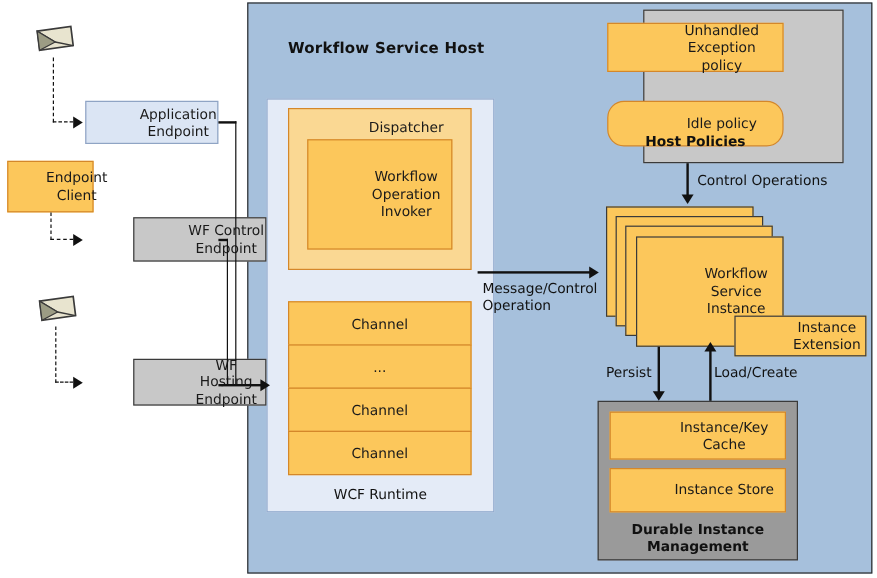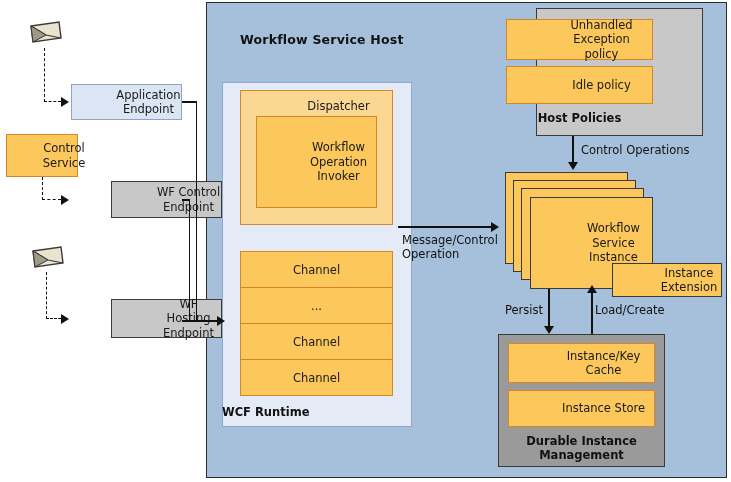--- a/index.html
+++ b/index.html
@@ -42,23 +42,24 @@
     color: #111;
     letter-spacing: .2px;
   }
   
   .wcf-panel {
     background: #e4ebf7;
     border: 1.2px solid #8fa9cc;
   }
   .wcf-caption {
     position: absolute;
-    font-weight: bold;
-    font-size: 11.5px;
-    color: #111;
+    font-weight: normal;
+    font-size: 11.5px;
+    color: #111;
+    text-align: center;
     width: 100%;
   }
   
   .orange {
     background: #fcc75b;
     border: 1px solid #d4872a;
   }
   .orange-light {
     background: #fad893;
     border: 1px solid #d4872a;
@@ -187,21 +188,21 @@
     <span>Channel</span>
   </div>
 
   <div class="wcf-caption" style="left:222px; top:405px; width:190px;">WCF Runtime</div>
 
   <div class="box grey" style="left:496px; top:8px; width:167px; height:128px;"></div>
   <div class="box orange" style="left:506px; top:19px; width:147px; height:41px;">
     <span>Unhandled Exception
 policy</span>
   </div>
-  <div class="box orange" style="left:506px; top:66px; width:147px; height:38px;">
+  <div class="box orange" style="left:506px; top:84px; width:147px; height:38px;border-radius:14px;">
     <span>Idle policy</span>
   </div>
   <div class="grey-panel-caption" style="left:496px; top:111px; width:167px;">Host Policies</div>
 
   <div class="box orange-strong" style="left:505px; top:172px; width:123px; height:92px;"></div>
   <div class="box orange-strong" style="left:513px; top:180px; width:123px; height:92px;"></div>
   <div class="box orange-strong" style="left:521px; top:188px; width:123px; height:92px;"></div>
   <div class="box orange-strong" style="left:530px; top:197px; width:123px; height:92px;">
     <span>Workflow
 Service
@@ -229,21 +230,21 @@
     <polygon points="2,6 17,15 4,22" fill="#9c9c84" stroke="#3a3a3a" stroke-width="1"></polygon>
   </svg>
 
   <svg class="envelope" style="left:31px; top:245px;" viewBox="0 0 34 24">
     <polygon points="2,6 30,2 32,18 4,22" fill="#e8e4cf" stroke="#3a3a3a" stroke-width="1.4"></polygon>
     <polyline points="2,6 17,15 32,18" fill="none" stroke="#3a3a3a" stroke-width="1.2"></polyline>
     <polygon points="2,6 17,15 4,22" fill="#9c9c84" stroke="#3a3a3a" stroke-width="1"></polygon>
   </svg>
 
   <div class="box orange" style="left:6px; top:134px; width:72px; height:43px;">
-    <span>Control Service</span>
+    <span>Endpoint Client</span>
   </div>
 
   <div class="box blue-ep" style="left:71px; top:84px; width:111px; height:36px;">
     <span>Application
 Endpoint</span>
   </div>
 
   <div class="box grey" style="left:71px; top:181px; width:111px; height:37px;">
     <span>WF Control
 Endpoint</span>

